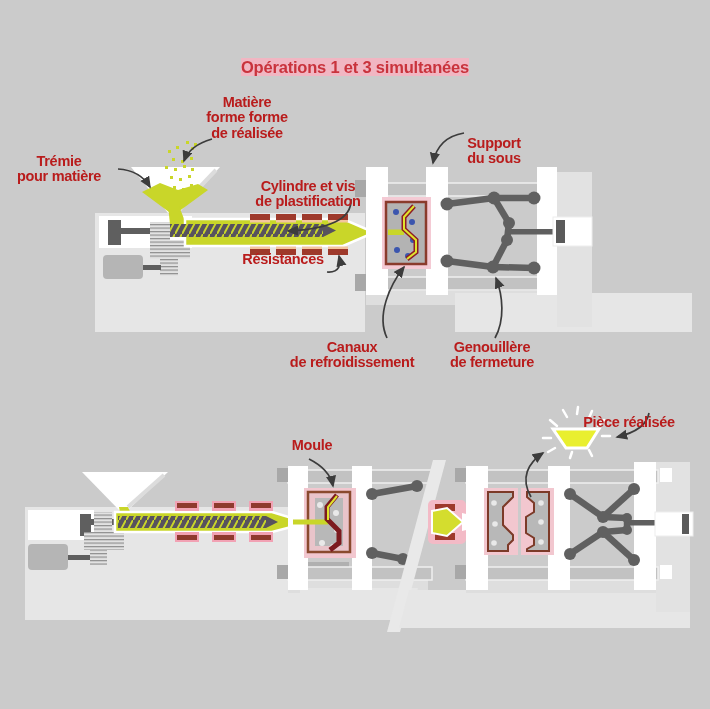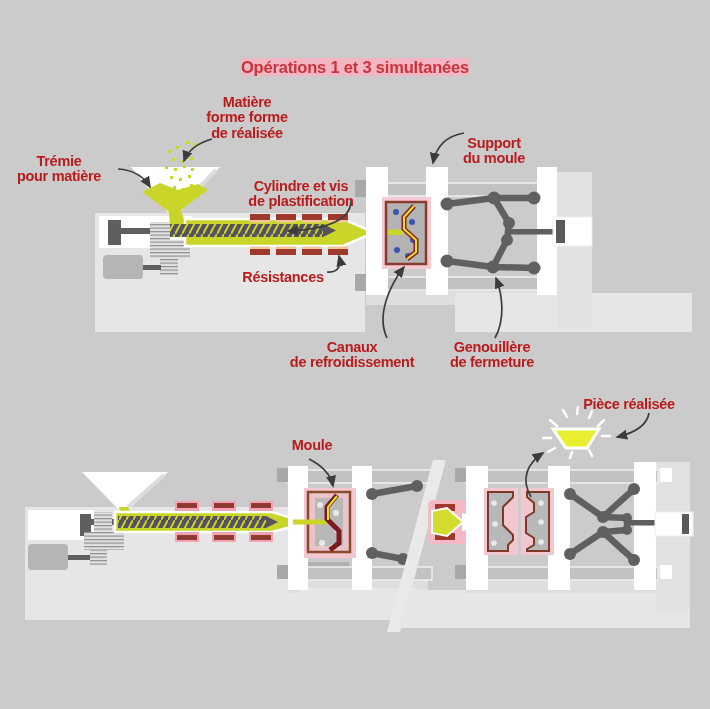--- a/index.html
+++ b/index.html
@@ -366,45 +366,45 @@
   <span>Matière</span>
   <span>forme forme</span>
   <span>de réalisée</span>
 </div>
 
 <div class="lbl" style="left:59px;top:147px;margin-top:7px;">
   <span>Trémie</span>
   <span>pour matière</span>
 </div>
 
-<div class="lbl" style="left:301px;top:179px;">
+<div class="lbl" style="left:308px;top:179px;">
   <span>Cylindre et vis</span>
   <span>de plastification</span>
 </div>
 
 <div class="lbl" style="left:494px;top:136px;">
   <span>Support</span>
-  <span>du moule</span>
-</div>
-
-<div class="lbl" style="left:283px;top:270px;">
+  <span>du sous</span>
+</div>
+
+<div class="lbl" style="left:283px;top:252px;">
   <span>Résistances</span>
 </div>
 
 <div class="lbl" style="left:352px;top:340px;">
   <span>Canaux</span>
   <span>de refroidissement</span>
 </div>
 
 <div class="lbl" style="left:492px;top:340px;">
   <span>Genouillère</span>
   <span>de fermeture</span>
 </div>
 
 <div class="lbl" style="left:312px;top:438px;">
   <span>Moule</span>
 </div>
 
-<div class="lbl" style="left:629px;top:397px;">
+<div class="lbl" style="left:629px;top:415px;">
   <span>Pièce réalisée</span>
 </div>
 
 </div>
 
 </body></html>

